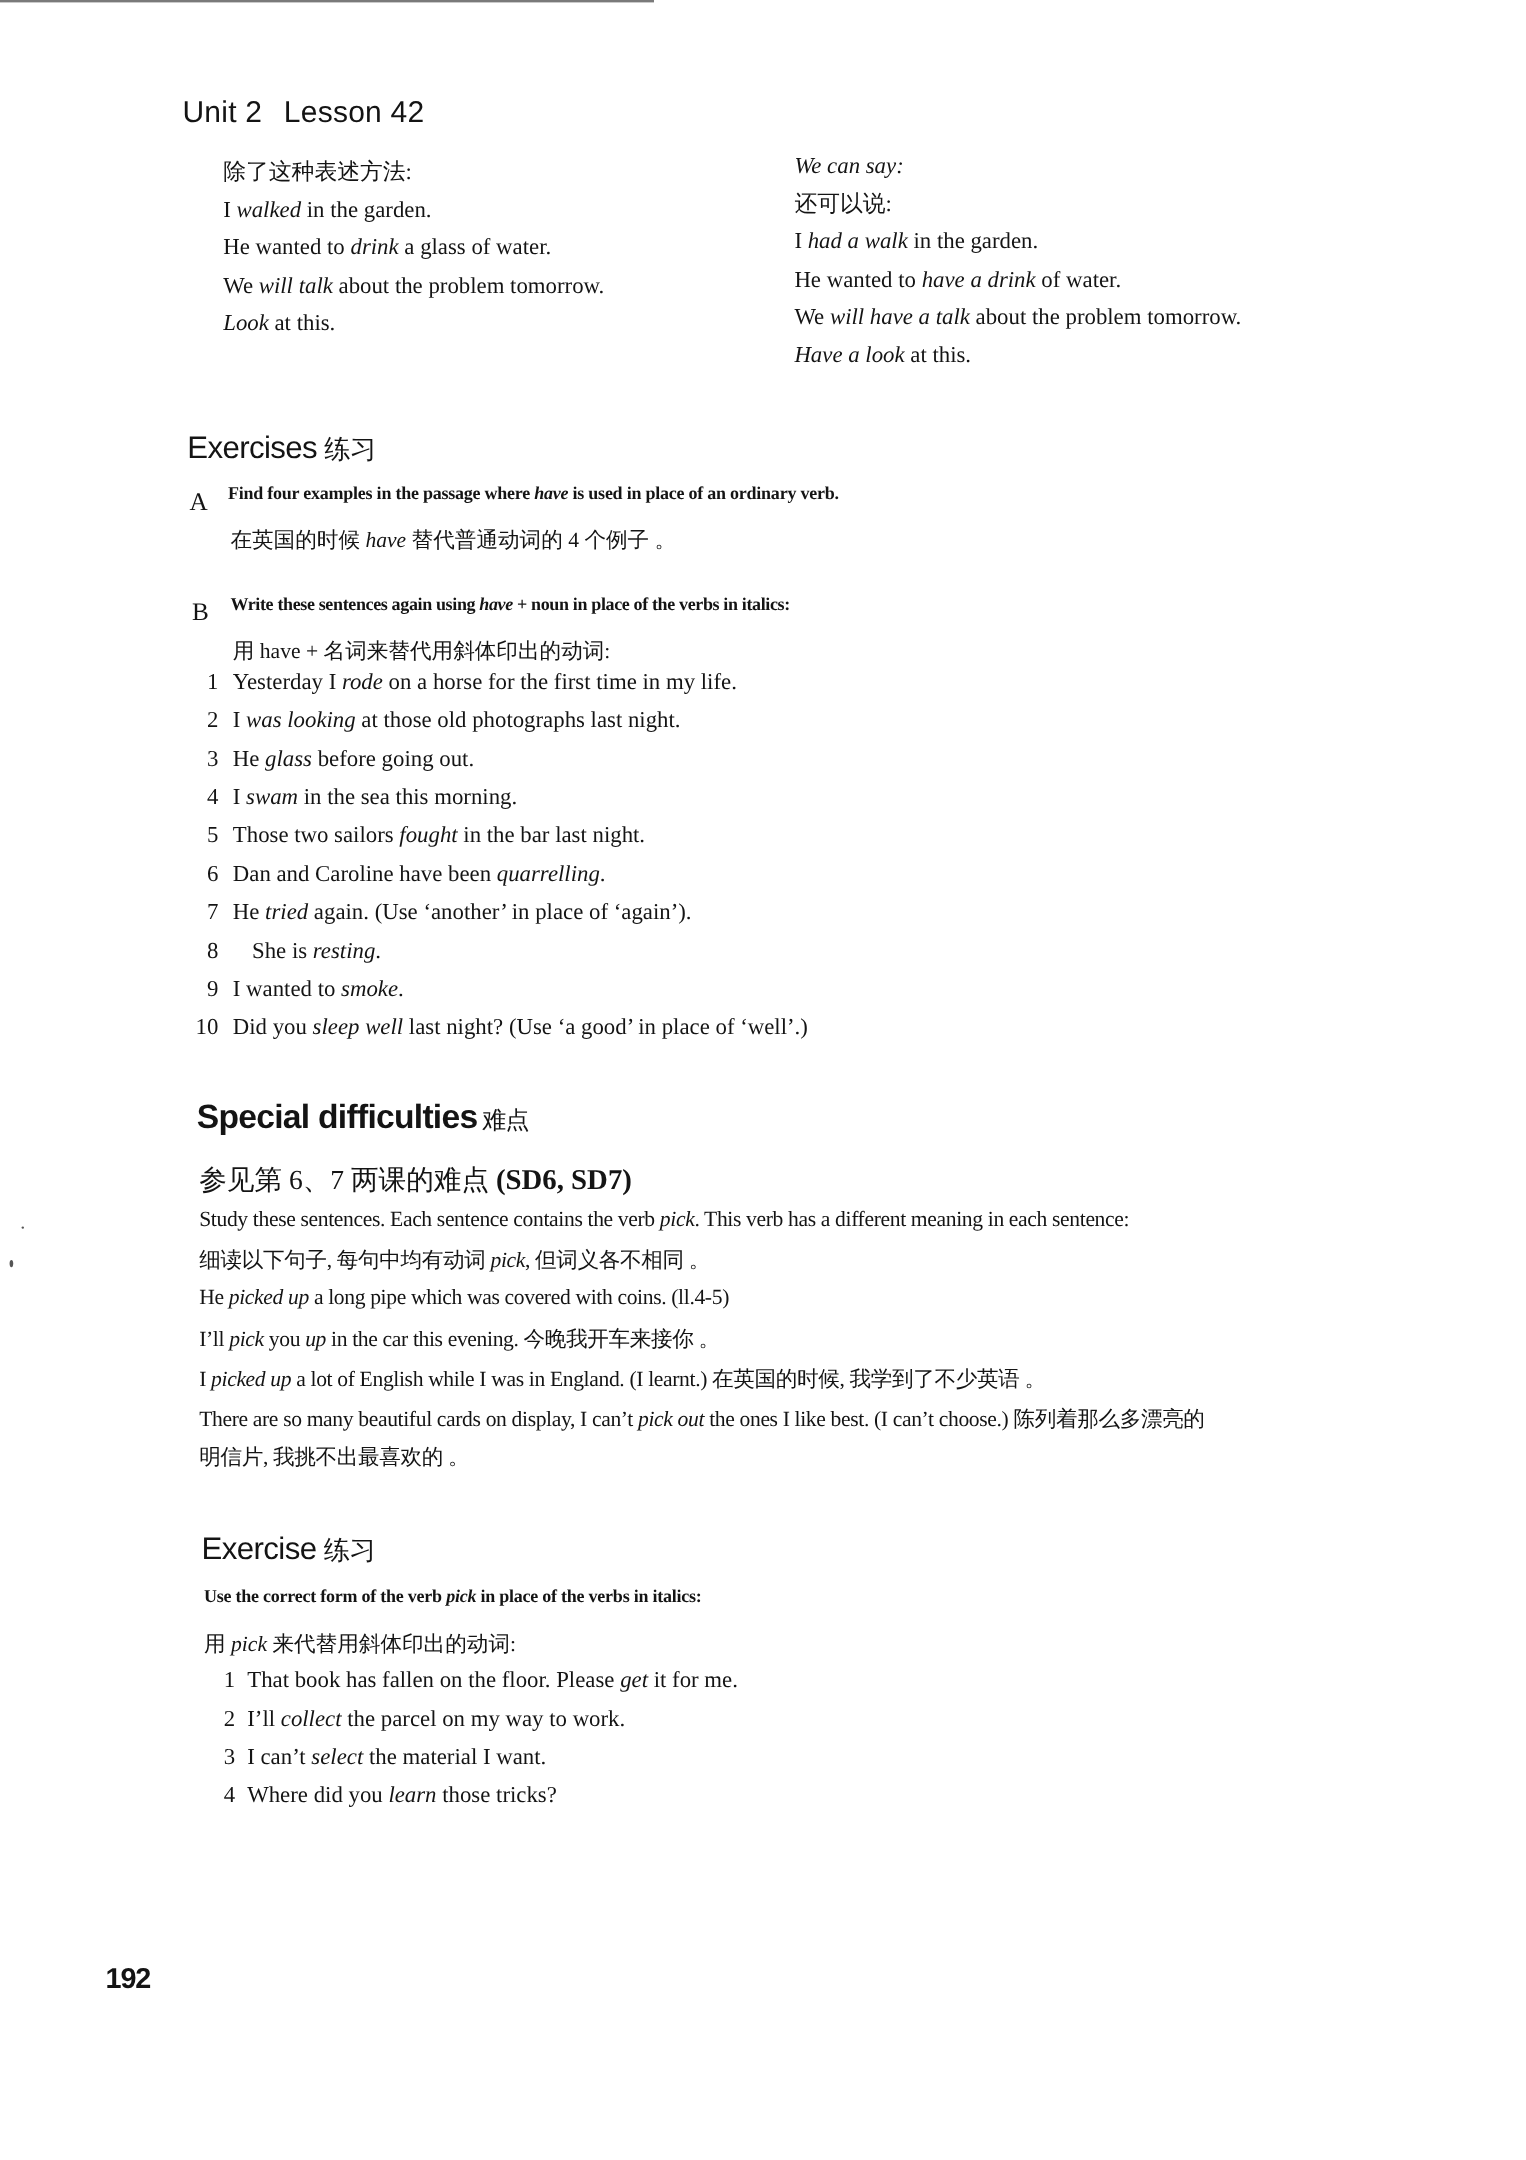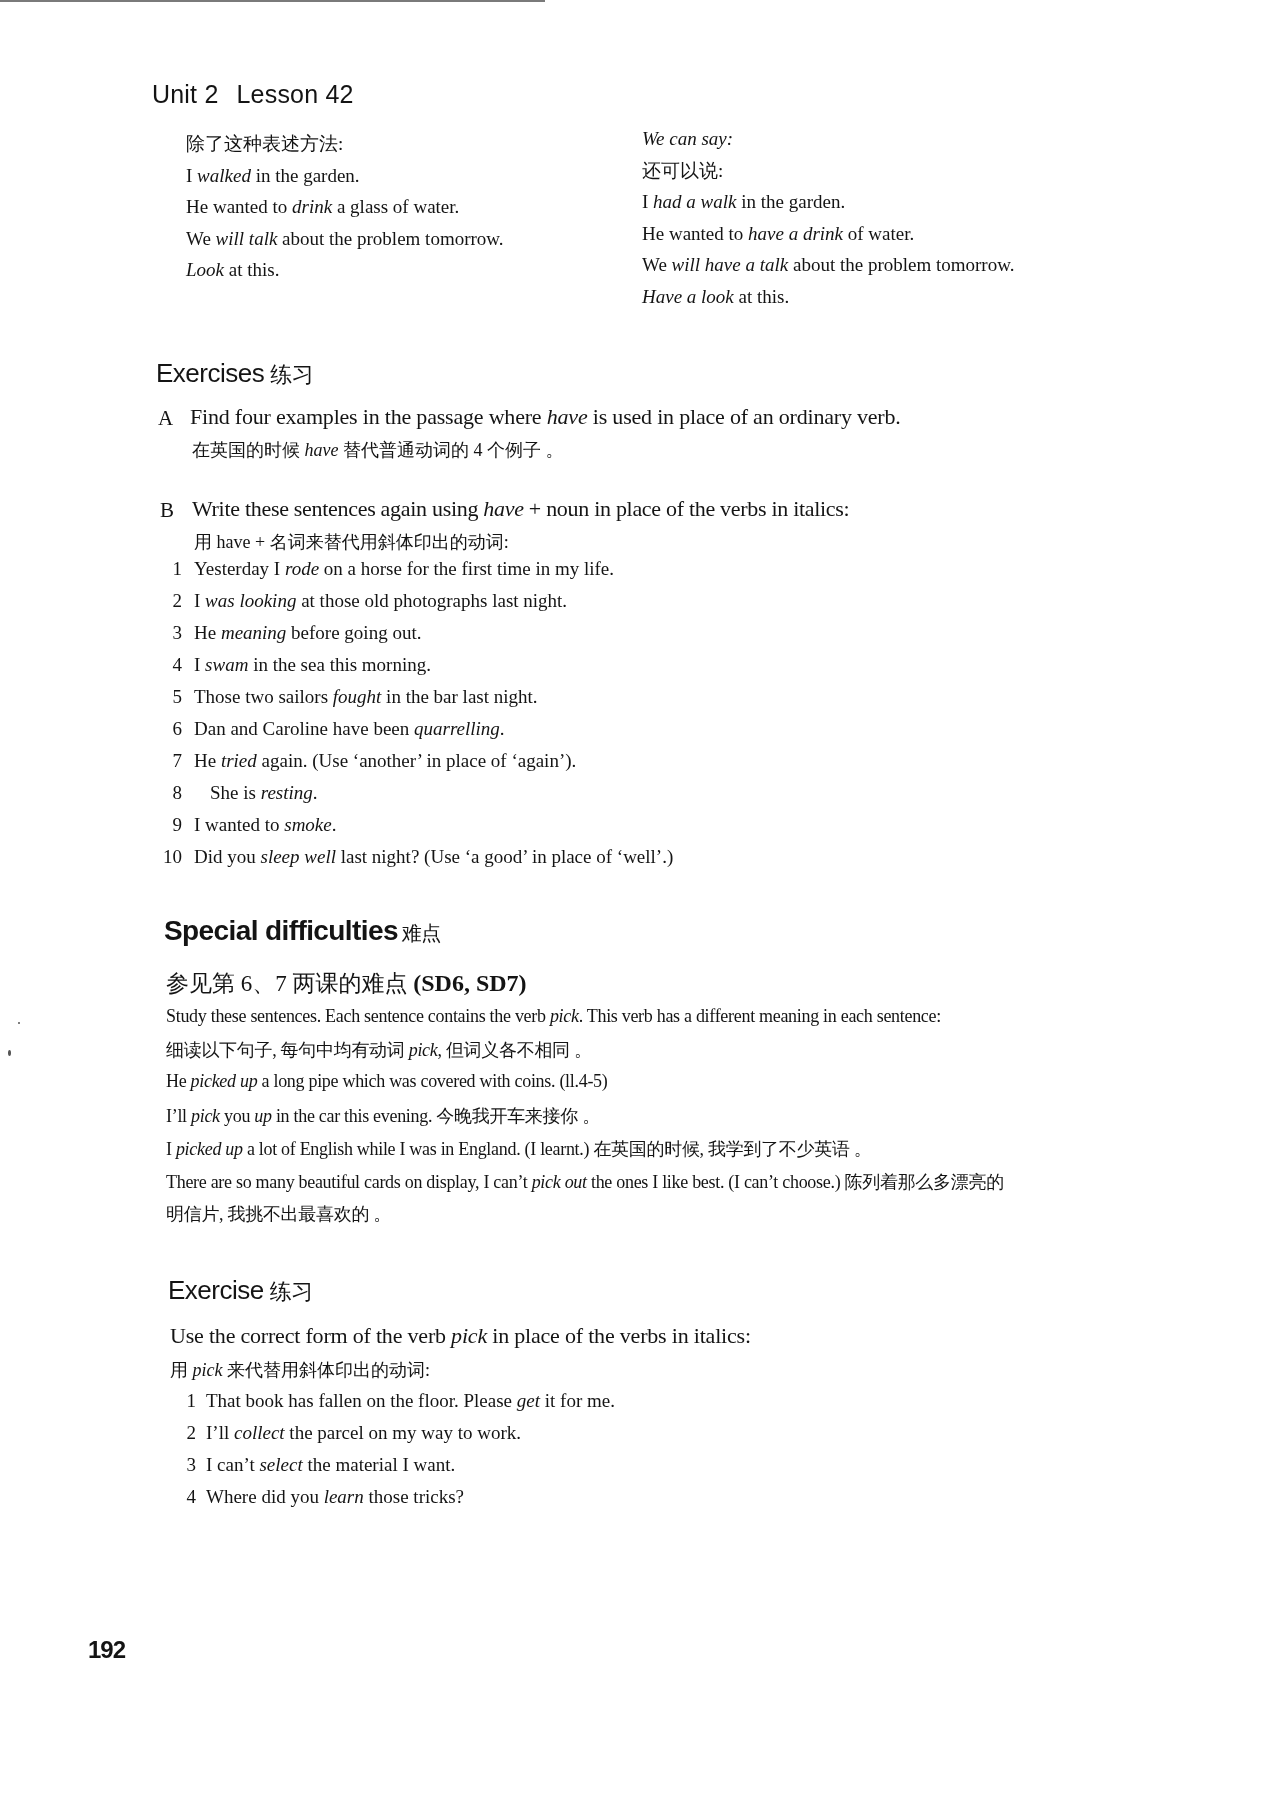--- a/index.html
+++ b/index.html
@@ -8,28 +8,28 @@
     font-family: "Liberation Serif", "DejaVu Serif", serif; color: #141414;
   }
   .topline { position: absolute; left: 0; top: 0; width: 545px; height: 2px; background: #7a7a7a; }
   .abs { position: absolute; white-space: nowrap; }
   .sans { font-family: "Liberation Sans", "DejaVu Sans", sans-serif; }
   .serif { font-family: "Liberation Serif", "DejaVu Serif", serif; }
   .header { left: 152px; top: 80px; font-size: 25px; font-weight: normal; letter-spacing: 0.2px; }
   .header .gap { display: inline-block; width: 18px; }
   .col { position: absolute; font-size: 19px; line-height: 31.5px; }
   .col-left { left: 186px; top: 128px; }
-  .col-right { left: 642px; top: 123px; }
+  .col-right { left: 662px; top: 123px; }
   .line { height: 31.5px; white-space: nowrap; }
   i, .it { font-style: italic; }
   .sec-title { font-size: 26px; font-weight: normal; letter-spacing: -0.5px; }
   .sec-title .zh { font-size: 22px; font-family: "DejaVu Serif", serif; margin-left: 6px; }
   .ex-title-1 { left: 156px; top: 358px; }
   .item-letter { position: absolute; font-size: 21px; }
-  .item-text { position: absolute; font-size: 22px; white-space: nowrap; }
+  .item-text { position: absolute; font-size: 15px; white-space: nowrap; font-weight: bold; }
   .zh-line { position: absolute; font-size: 18px; white-space: nowrap; }
   .numlist { position: absolute; font-size: 19px; }
   .numlist .row { position: relative; height: 32px; white-space: nowrap; }
   .numlist .num { position: absolute; width: 22px; text-align: right; }
   .numlist .txt { position: absolute; }
   .sd-title { left: 164px; top: 915px; font-size: 28px; font-weight: bold; letter-spacing: -0.6px; }
   .sd-title .zh { font-size: 20px; font-weight: normal; font-family: "DejaVu Serif", serif; margin-left: 4px; }
   .sd-sub { left: 166px; top: 968px; font-size: 23px; }
   .sd-sub b { font-weight: bold; font-size: 24px; }
   .para { position: absolute; left: 166px; font-size: 18px; white-space: nowrap; letter-spacing: -0.3px; }
@@ -78,21 +78,21 @@
   <div class="row">
       <span class="num">1</span>
       <span class="txt" style="left:34px;"><span>Yesterday I </span><i>rode</i><span> on a horse for the first time in my life.</span></span>
     </div>
   <div class="row">
       <span class="num">2</span>
       <span class="txt" style="left:34px;"><span>I </span><i>was looking</i><span> at those old photographs last night.</span></span>
     </div>
   <div class="row">
       <span class="num">3</span>
-      <span class="txt" style="left:34px;"><span>He </span><i>meaning</i><span> before going out.</span></span>
+      <span class="txt" style="left:34px;"><span>He </span><i>glass</i><span> before going out.</span></span>
     </div>
   <div class="row">
       <span class="num">4</span>
       <span class="txt" style="left:34px;"><span>I </span><i>swam</i><span> in the sea this morning.</span></span>
     </div>
   <div class="row">
       <span class="num">5</span>
       <span class="txt" style="left:34px;"><span>Those two sailors </span><i>fought</i><span> in the bar last night.</span></span>
     </div>
   <div class="row">

